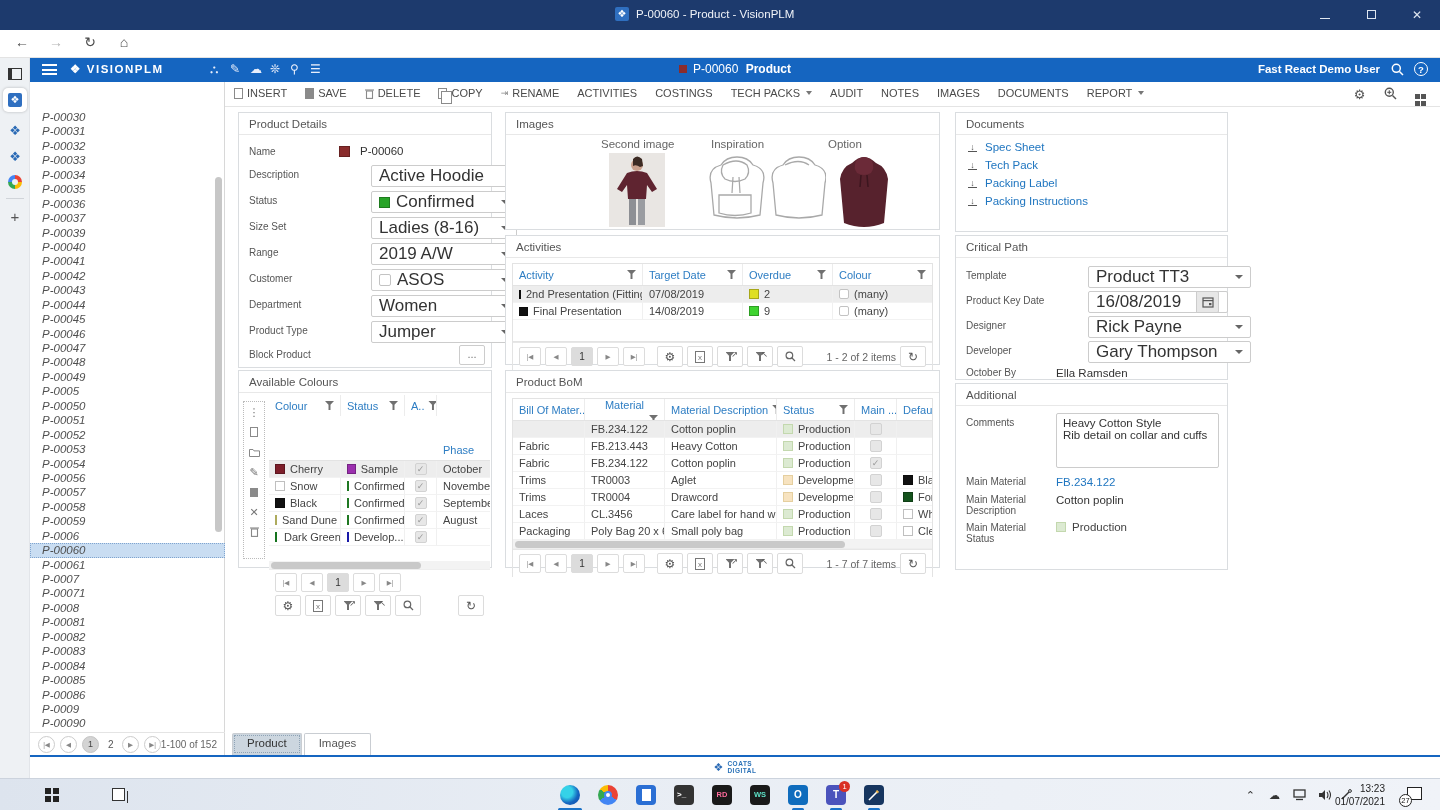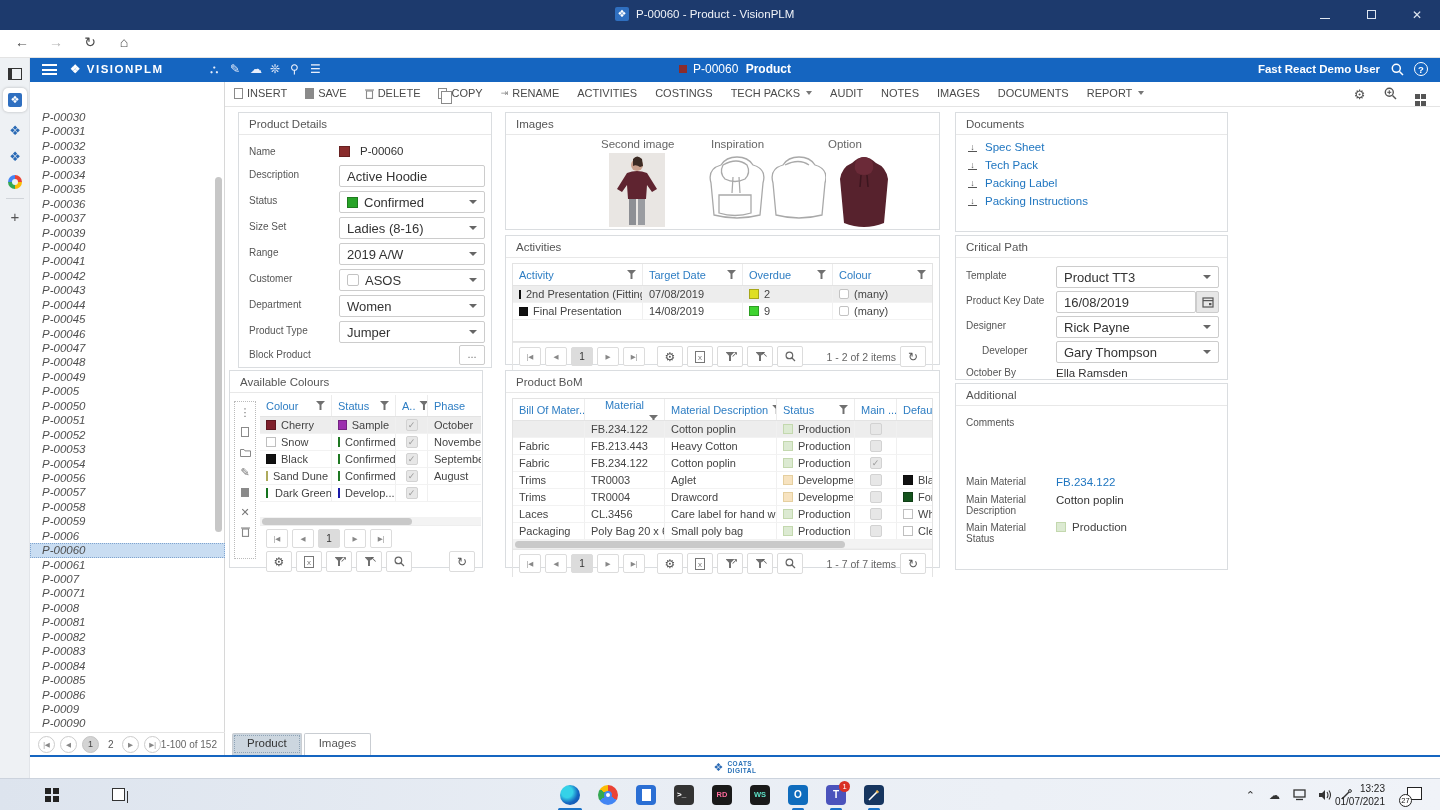--- a/index.html
+++ b/index.html
@@ -62,21 +62,21 @@
   .cbtn.cur{background:#d4d4d4;border-color:#c4c4c4;color:#444;font-size:9px;}
   .plain-pg{position:absolute;top:6px;font-size:10px;color:#555;}
   #listrange{position:absolute;right:8px;top:6px;}
 
   
   #main{position:absolute;left:225px;top:107px;width:1215px;height:648px;background:#fff;}
   .panel{position:absolute;background:#fff;border:1px solid #dadde0;}
   .panel-h{height:22px;line-height:22px;padding:0 10px;font-size:11.5px;color:#555;border-bottom:1px solid #e8e8e8;}
   .lbl{position:absolute;font-size:10px;color:#555;}
   .val{font-size:11.5px;color:#333;}
-  .input,.dd{position:absolute;height:22px;border:1px solid #ccc;border-radius:2px;background:#fff;font-size:13px;color:#333;}
+  .input,.dd{position:absolute;height:22px;border:1px solid #ccc;border-radius:2px;background:#fff;font-size:17px;color:#333;margin-left:32px;}
   .input{padding:0 7px;line-height:20px;}
   .dd{display:flex;align-items:center;padding:0 7px;gap:6px;}
   .dd .caret{margin-left:auto;width:0;height:0;border-left:4px solid transparent;border-right:4px solid transparent;border-top:4.5px solid #666;}
   .sw{display:inline-block;width:11px;height:11px;border:1px solid rgba(0,0,0,.25);}
   .cb{display:inline-block;width:12px;height:12px;border:1px solid #c3c3c3;border-radius:2px;background:#fff;}
   .cb.dis{background:#e7e7e7;border-color:#d2d2d2;}
   .cb.on{text-align:center;font-size:9px;line-height:11px;color:#999;}
   .cb.on::after{content:"\2713";}
   .dots-btn{position:absolute;width:26px;height:20px;border:1px solid #ccc;border-radius:2px;background:#fff;text-align:center;line-height:16px;color:#777;font-size:11px;}
 
@@ -423,21 +423,21 @@
         </span>
       <span class="lbl" style="left:10px;top:212px;">Product Type</span>
       <span class="dd" style="left:100px;top:208px;width:146px;">
           <span>Jumper</span>
           <span class="caret"></span>
         </span>
       <span class="lbl" style="left:10px;top:236px;">Block Product</span>
       <span class="dots-btn" style="left:220px;top:232px;">...</span>
     </div>
 
-    <div class="panel" style="left:4px;top:263px;width:254px;height:198px;">
+    <div class="panel" style="left:13px;top:263px;width:254px;height:198px;">
       <div class="panel-h">Available Colours</div>
       <div style="position:absolute;left:4px;top:30px;width:22px;height:158px;border:1px dotted #bbb;text-align:center;color:#777;">
         <div style="font-size:11px;line-height:20px;">⋮</div>
         <div style="line-height:20px;"><span class="tico" style="width:8px;height:10px;"></span></div>
         <div style="line-height:20px;"><svg width="11" height="9" viewBox="0 0 11 9">
               <path d="M.5 8.5 V1.5 h3.5 l1 1.4 h5.5 v5.6 z" fill="none" stroke="#888" stroke-width="1"></path>
             </svg></div>
         <div style="font-size:11px;line-height:20px;">✎</div>
         <div style="line-height:20px;"><span class="tico save" style="width:8px;height:9px;"></span></div>
         <div style="font-size:11px;line-height:20px;">✕</div>
@@ -453,21 +453,21 @@
               <span class="funnel"></span>
             </span>
           <span class="gh-cell" style="width:64px;">
               <span>Status</span>
               <span class="funnel"></span>
             </span>
           <span class="gh-cell" style="width:32px;">
               <span>A..</span>
               <span class="funnel"></span>
             </span>
-          <span class="gh-cell" style="flex:1;border-right:none;">
+          <span class="gh-cell" style="flex:1;border-right:none;margin-top:44px;">
               <span>Phase</span>
             </span>
         </div>
         <div>
 
             <div class="grow sel">
               <span class="g-cell" style="width:72px;">
                 <span class="sw" style="width: 10px; height: 10px; background: rgb(126, 31, 43);"></span>
                 <span>Cherry</span>
               </span>
@@ -964,32 +964,34 @@
             <rect x="1" y="2" width="10" height="9" fill="none" stroke="#555" stroke-width="1.2"></rect>
             <line x1="1" y1="4.6" x2="11" y2="4.6" stroke="#555" stroke-width="1.2"></line>
             <rect x="7" y="7" width="2.4" height="2.2" fill="#555"></rect>
           </svg>
         </span>
       <span class="lbl" style="left:10px;top:84px;">Designer</span>
       <span class="dd" style="left:100px;top:80px;width:163px;">
           <span>Rick Payne</span>
           <span class="caret"></span>
         </span>
-      <span class="lbl" style="left:26px;top:109px;text-align:center;">Developer</span>
+      <span class="lbl" style="left:10px;top:109px;text-align:center;">Developer</span>
       <span class="dd" style="left:100px;top:105px;width:163px;">
           <span>Gary Thompson</span>
           <span class="caret"></span>
         </span>
       <span class="lbl" style="left:10px;top:131px;">October By</span>
       <span class="val" style="position:absolute;left:100px;top:131px;">Ella Ramsden</span>
     </div>
 
     <div class="panel" style="left:730px;top:276px;width:273px;height:187px;">
       <div class="panel-h">Additional</div>
       <span class="lbl" style="left:10px;top:33px;">Comments</span>
+      <textarea style="position: absolute; left: 100px; top: 29px; width: 163px; height: 55px; border: 1px solid rgb(204, 204, 204); border-radius: 2px; font-size: 11.5px; color: rgb(51, 51, 51); padding: 3px 6px; resize: none;">Heavy Cotton Style
+Rib detail on collar and cuffs</textarea>
       <span class="lbl" style="left:10px;top:92px;">Main Material</span>
       <span style="position:absolute;left:100px;top:92px;font-size:11.5px;color:#2076c0;">FB.234.122</span>
       <span class="lbl" style="left:10px;top:110px;white-space:pre-line;">Main Material
 Description</span>
       <span class="val" style="position:absolute;left:100px;top:110px;">Cotton poplin</span>
       <span class="lbl" style="left:10px;top:138px;white-space:pre-line;">Main Material
 Status</span>
       <span style="position:absolute;left:100px;top:137px;display:flex;gap:6px;align-items:center;font-size:11.5px;color:#444;">
           <span class="chip"></span>
           <span>Production</span>

